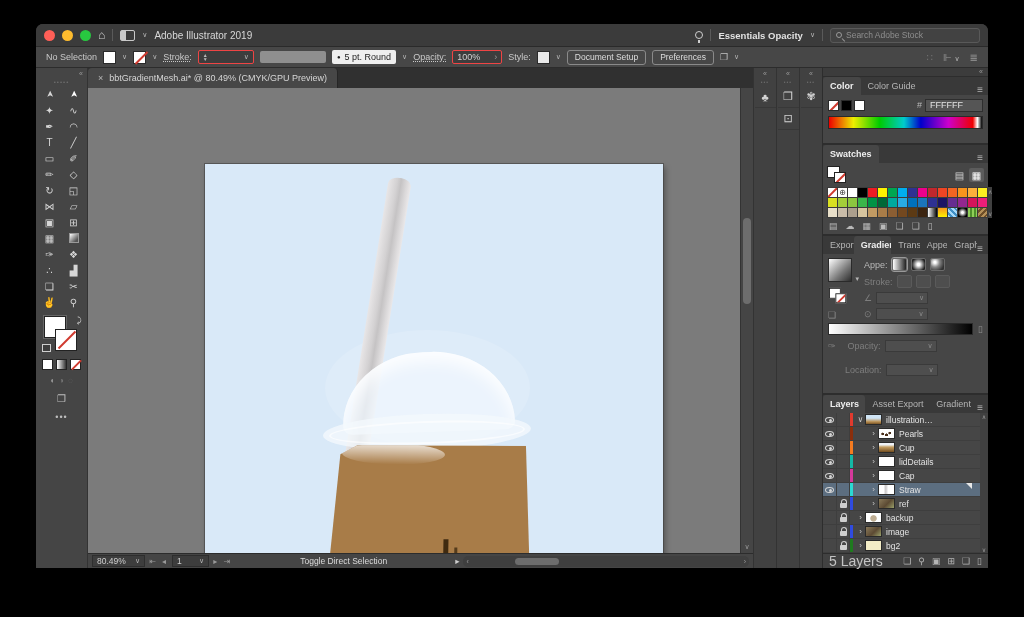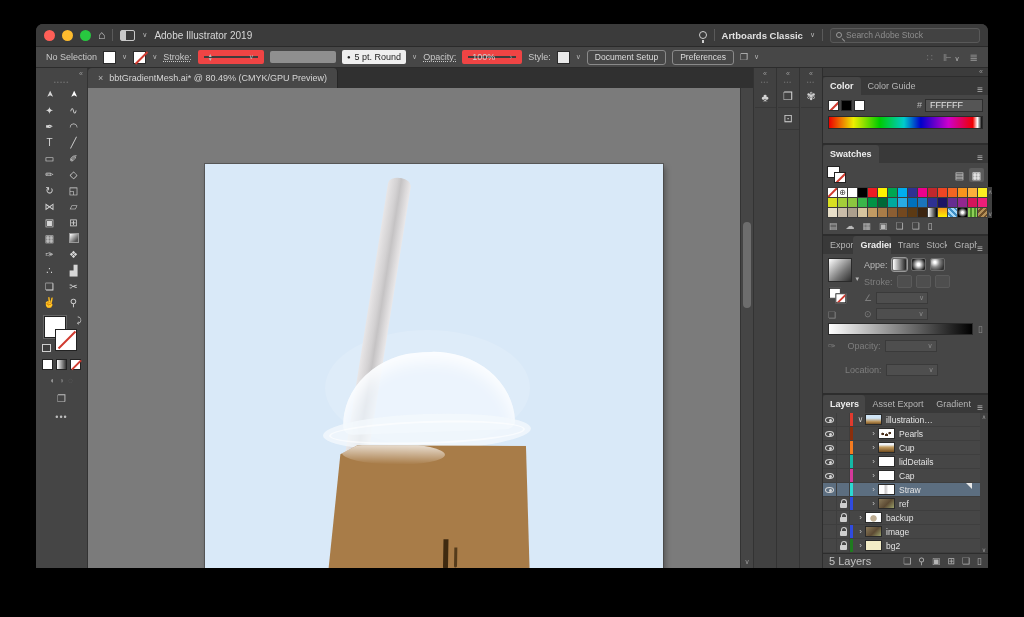--- a/index.html
+++ b/index.html
@@ -29,21 +29,21 @@
   .lens::after { content:""; position:absolute; left:5px; top:5px; width:4px; height:1px; background:#9a9a9a; transform:rotate(45deg); transform-origin:left center; }
   .searchbox input { background:transparent; border:none; outline:none; color:#9a9a9a; font-size:8.5px; width:110px; font-family:inherit; }
   .searchbox input::placeholder { color:#8f8f8f; }
 
   
   .controlbar { height:21px; background:#474747; border-bottom:1px solid #2c2c2c;
     display:flex; align-items:center; padding:0 10px; gap:6px; font-size:9px; color:#c9c9c9; }
   .cb-swatch { width:13px; height:13px; background:#fff; border:1px solid #2a2a2a; position:relative; }
   .cb-swatch.none::after { content:""; position:absolute; left:-1px; top:5px; width:17px; height:2px; background:#d03a2f; transform:rotate(-45deg); }
   .u { text-decoration:underline; text-decoration-style:dotted; }
-  .cb-field { height:14px; background:#3d3d3d; border:6px solid #ef4444; border-radius:2px; display:flex; align-items:center; padding:0 4px; gap:3px; color:#d0d0d0; }
+  .cb-field { height:14px; background:#3d3d3d; border:1px solid #ef4444; border-radius:2px; display:flex; align-items:center; padding:0 4px; gap:3px; color:#d0d0d0; }
   .stepper { display:flex; flex-direction:column; justify-content:center; font-size:5px; color:#bbb; line-height:4px; }
   .brush-dd { width:66px; height:12px; background:#8f8f8f; border-radius:2px; }
   .round-dd { height:14px; background:#efefef; color:#222; border-radius:2px; display:flex; align-items:center; gap:4px; padding:0 5px; }
   .btn { height:15px; border:1px solid #8a8a8a; border-radius:3px; background:transparent; color:#dedede;
     display:flex; align-items:center; padding:0 7px; font-size:8.5px; font-family:inherit; }
   .cb-right { margin-left:auto; display:flex; gap:10px; color:#9a9a9a; font-size:10px; align-items:center; }
 
   
   .main { flex:1; display:flex; min-height:0; }
 
@@ -190,21 +190,21 @@
   .lockg { width:7px; height:5px; background:#cfcfcf; border-radius:1px; position:relative; margin-top:3px; }
   .lockg::before { content:""; position:absolute; left:1px; top:-4px; width:4px; height:4px; border:1px solid #cfcfcf; border-bottom:none; border-radius:3px 3px 0 0; }
   .lbar { width:3px; align-self:stretch; }
   .lchev { color:#c9c9c9; font-size:8px; width:9px; text-align:center; }
   .lthumb { width:17px; height:11px; border:1px solid #2a2a2a; background:#fff; margin-right:4px; flex:0 0 auto; }
   .lname { color:#e3e3e3; font-size:8.5px; white-space:nowrap; overflow:hidden; flex:1; }
   .ltarget { color:#b5b5b5; font-size:8px; margin-left:3px; }
   .lsel-mark { position:absolute; right:16px; top:0; width:0; height:0; border-left:6px solid transparent; border-top:6px solid #e8e8e8; }
   .lscroll { position:absolute; right:0; top:0; bottom:0; width:8px; background:#404040; display:flex; flex-direction:column; justify-content:space-between; align-items:center; font-size:6px; color:#9a9a9a; }
   .lfooter { height:15px; background:#424242; border-top:1px solid #2d2d2d; display:flex; align-items:center; gap:7px; padding:0 6px; color:#c3c3c3; }
-  .lfooter .cnt { margin-right:auto; font-size:11px; }
+  .lfooter .cnt { margin-right:auto; font-size:14px; }
   .lfooter span.ic { font-size:9px; color:#b5b5b5; }
 
   .th-art { background:linear-gradient(180deg,#cfe4f5 35%,#b98f52 75%,#7a5526); }
   .th-pearls { background:radial-gradient(circle 1.5px at 25% 55%,#4a2f1a 0 1.2px,transparent 1.6px),radial-gradient(circle 1.5px at 50% 65%,#4a2f1a 0 1.2px,transparent 1.6px),radial-gradient(circle 1.5px at 72% 45%,#4a2f1a 0 1.2px,transparent 1.6px),#fff; }
   .th-cup { background:linear-gradient(180deg,#eef2f6 20%,#c6a063 45%,#7a5526 95%); }
   .th-white { background:#fff; }
   .th-straw { background:linear-gradient(90deg,#fff 30%,#c9c7c8 45%,#fff 62%),#f4f4f4; }
   .th-photo { background:linear-gradient(135deg,#8a7a5a,#5c4a33 55%,#9aa06a); }
   .th-hand { background:radial-gradient(circle at 50% 60%,#bfae93 0 30%,#fff 40%); }
   .th-bg2 { background:#f3ecc6; }
@@ -218,21 +218,21 @@
     <span class="tl red"></span>
     <span class="tl yel"></span>
     <span class="tl grn"></span>
     <span class="tb-ico">⌂</span>
     <span class="tb-sep"></span>
     <span class="layout-ico"></span>
     <span class="chev">∨</span>
     <span class="tb-title">Adobe Illustrator 2019</span>
     <span class="bulb"></span>
     <span class="tb-sep"></span>
-    <span class="ws-name">Artboards Classic</span>
+    <span class="ws-name">Essentials Opacity</span>
     <span class="chev">∨</span>
     <span class="tb-sep"></span>
     <span class="searchbox">
       <span class="lens"></span>
       <input placeholder="Search Adobe Stock" style="">
     </span>
   </div>
 
   <div class="controlbar">
     <span>No Selection</span>
@@ -402,20 +402,39 @@
             <div class="drip"></div>
             <div class="drip d2"></div>
           </div>
         </div>
         <div class="vscroll">
           <div class="vthumb"></div>
           <span style="margin-bottom:2px">∨</span>
         </div>
       </div>
 
+      <div class="statusbar">
+        <span class="sb-field">
+          <span style="width:34px">80.49%</span>
+            <span class="chev">∨</span>
+        </span>
+        <span class="sb-arrows">⇤ ◂</span>
+        <span class="sb-field">
+          <span style="width:18px">1</span>
+            <span class="chev">∨</span>
+        </span>
+        <span class="sb-arrows">▸ ⇥</span>
+        <span class="sb-msg">Toggle Direct Selection</span>
+        <span style="color:#cfcfcf">▸</span>
+        <div class="hscroll">
+          <span>‹</span>
+          <div class="hthumb"></div>
+          <span>›</span>
+        </div>
+      </div>
     </div>
 
     <div class="strips" id="strips">
         <div class="strip">
           <div class="hd">«</div>
           <div class="grip">•••</div>
           <div class="s-ico">♣</div>
         </div>
         <div class="strip">
           <div class="hd">«</div>
@@ -535,21 +554,21 @@
               <span>▯</span>
             </div>
         </div>
       </div>
 
       <div class="panel" style="height:163px">
         <div class="ptabs" id="gradient-tabs">
             <span class="ptab">Export</span>
             <span class="ptab active">Gradient</span>
             <span class="ptab">Trans</span>
-            <span class="ptab">Stock</span>
+            <span class="ptab">Appe</span>
             <span class="ptab">Graph</span>
             <span class="pmenu">≡</span>
           </div>
         <div class="pbody">
           <div class="grad-grid">
             <div class="grad-left">
               <span class="grad-thumb"></span>
               <span class="sw-fs" style="transform:scale(.9)">
                   <span class="f"></span>
                   <span class="s"></span>

